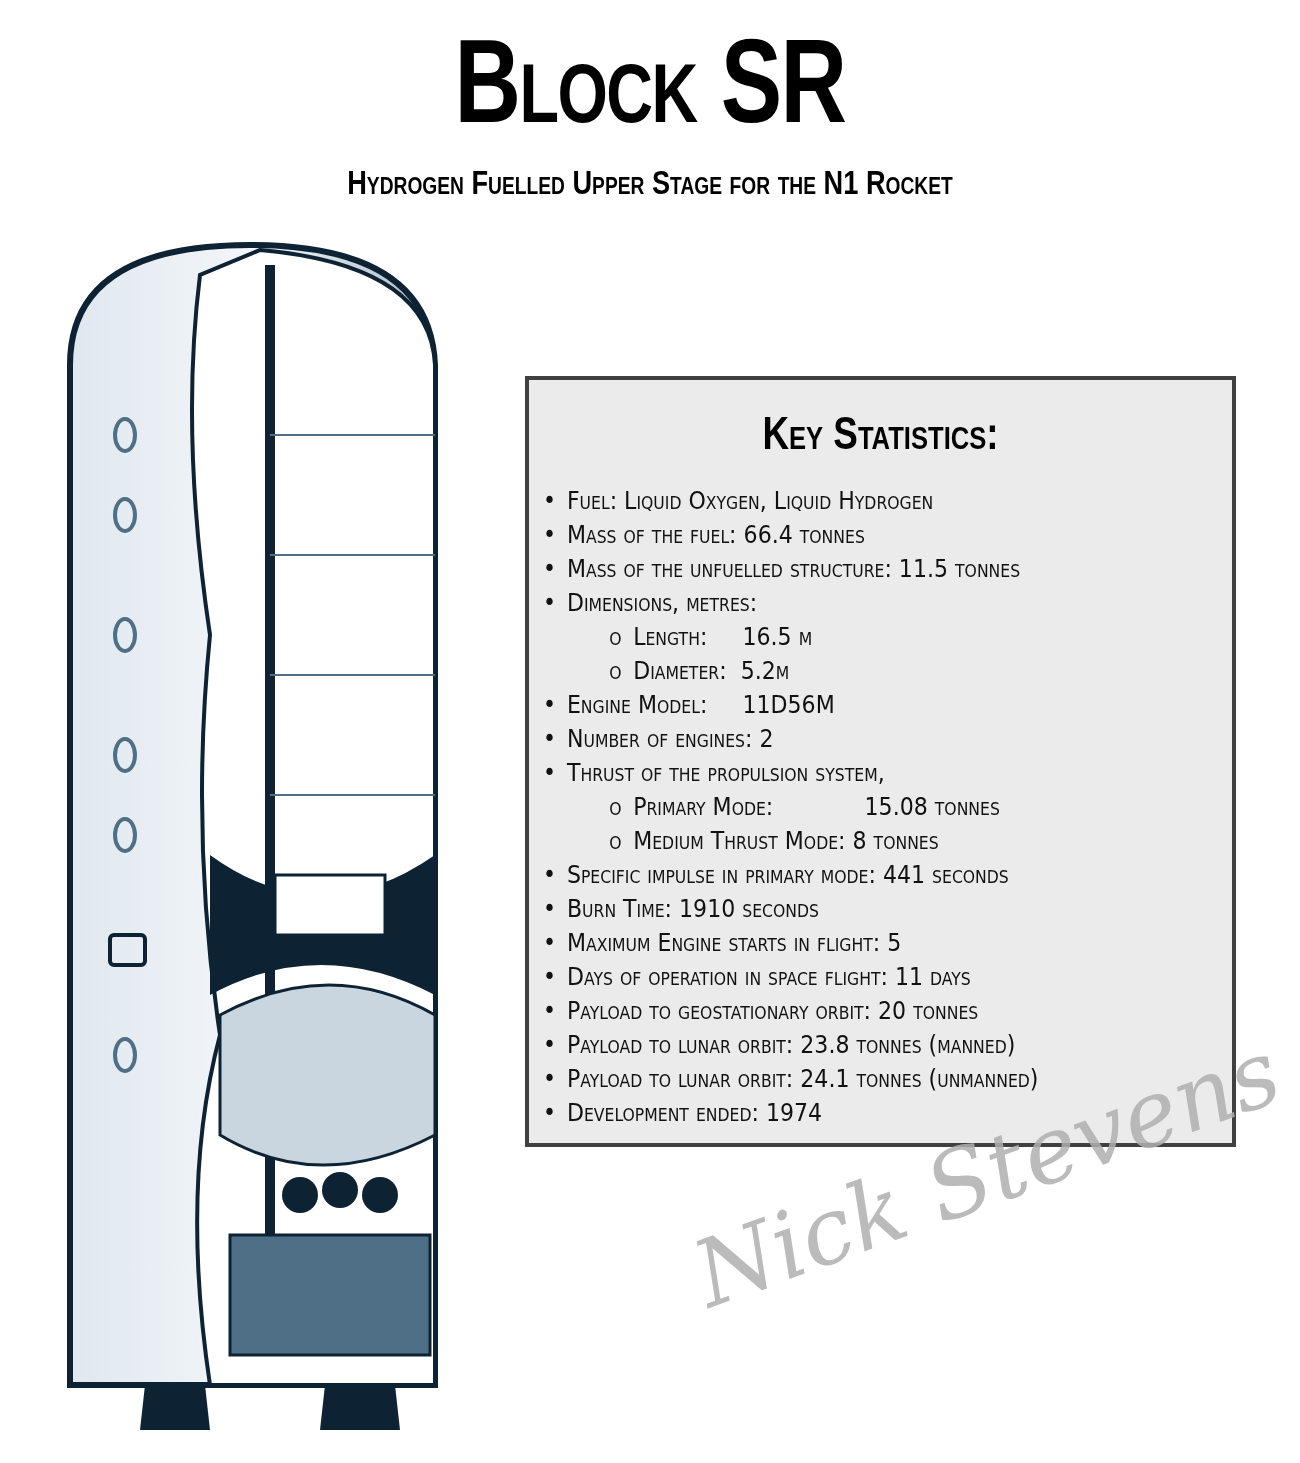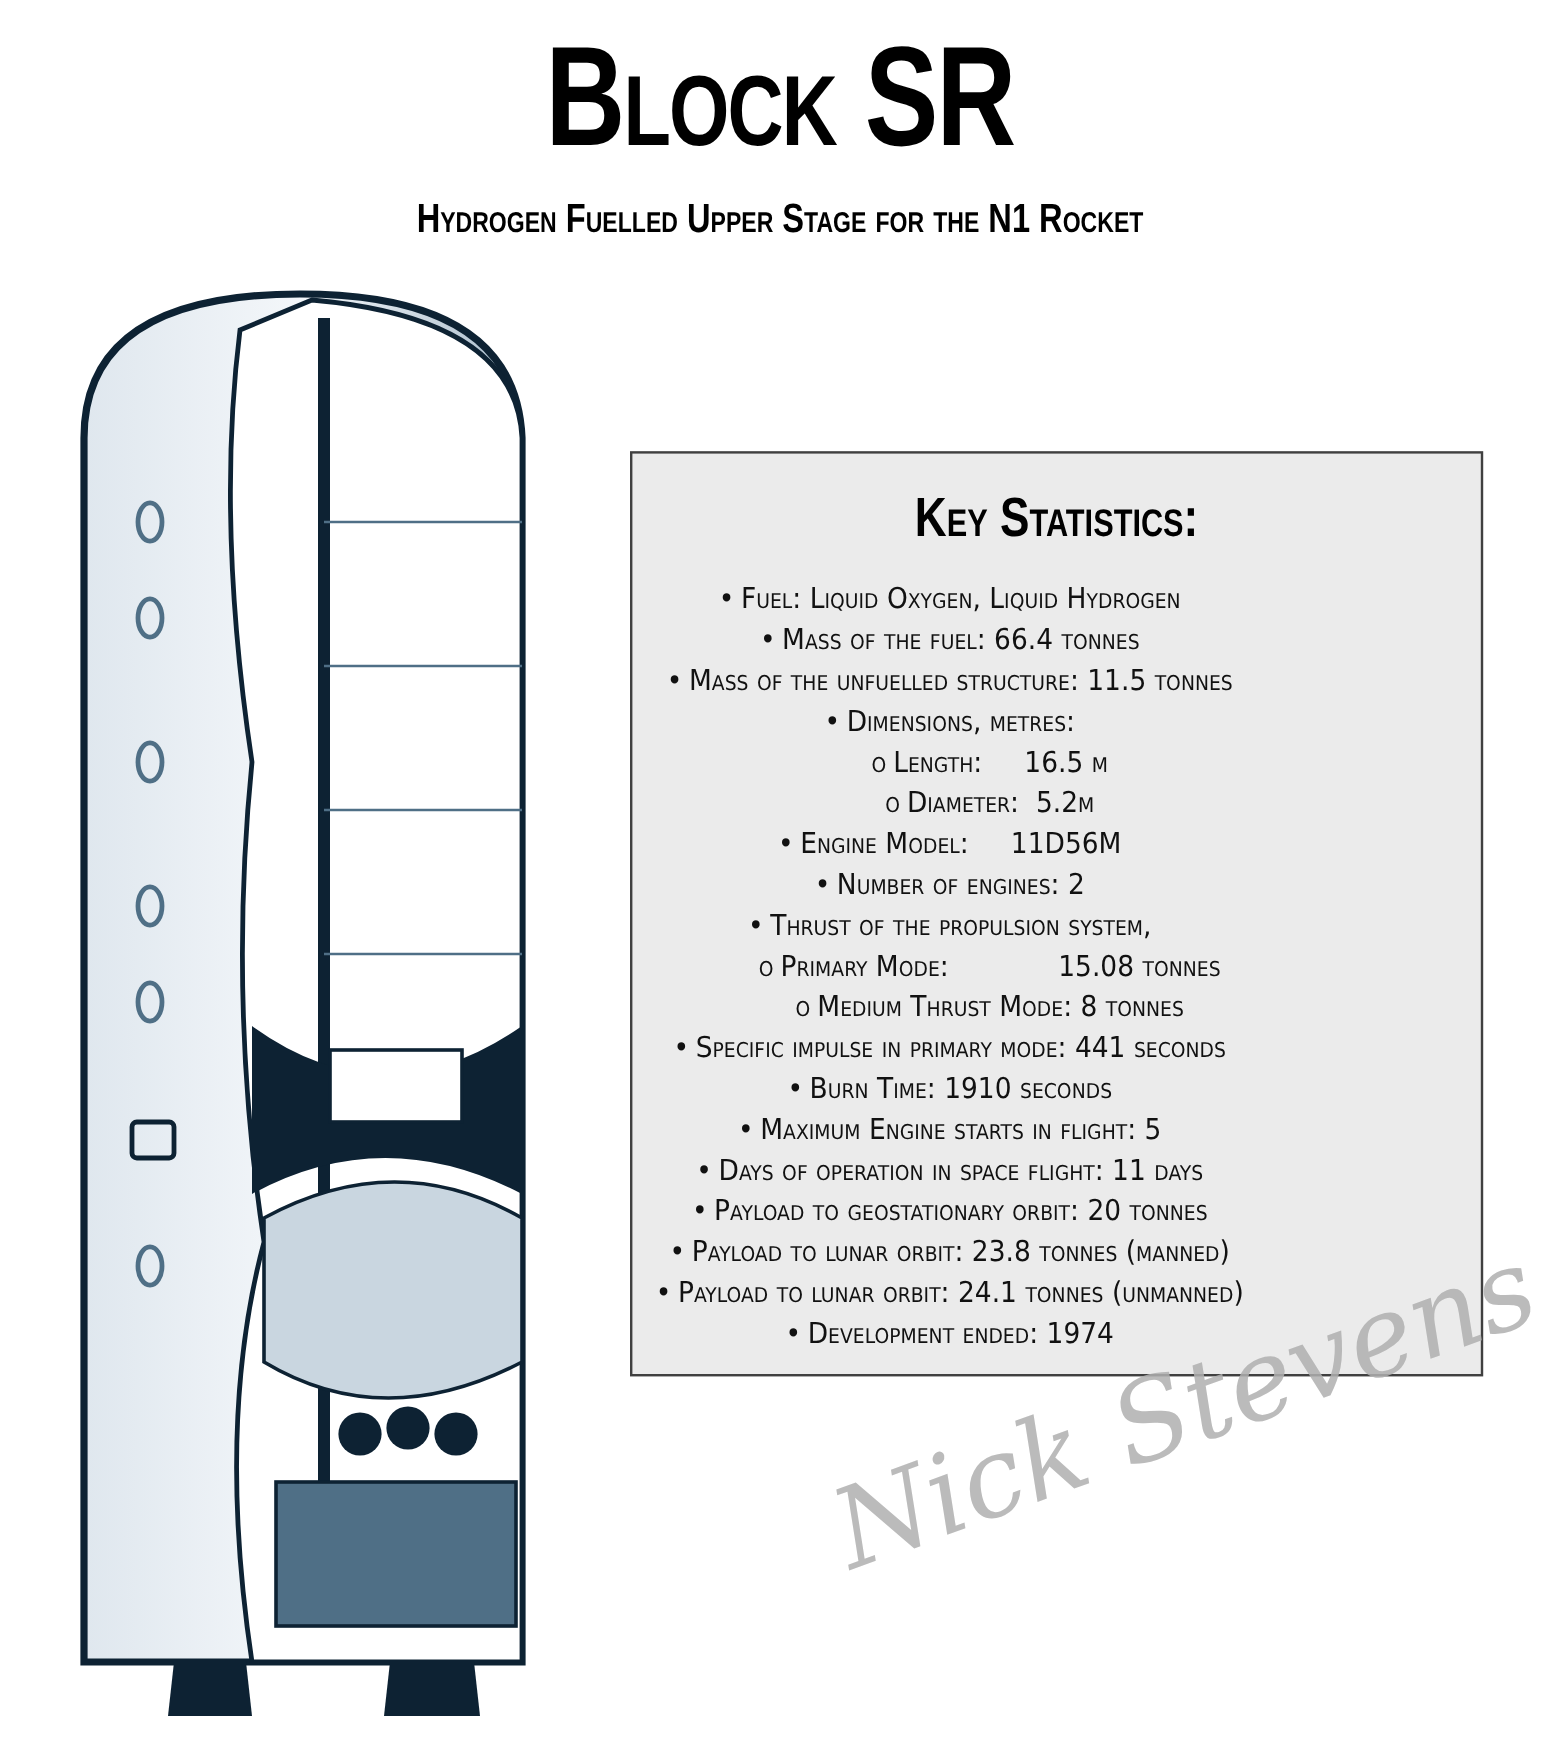--- a/index.html
+++ b/index.html
@@ -1,22 +1,22 @@
 <!DOCTYPE html>
 <html><head>
 <meta charset="utf-8">
 <style>
   html, body { margin:0; padding:0; }
   body { width:1300px; height:1463px; background:#ffffff; position:relative; overflow:hidden; font-family:"DejaVu Sans", sans-serif; }
   .title { position:absolute; left:0; width:1300px; top:22px; text-align:center; font-family:"Liberation Sans", sans-serif; font-weight:bold; font-size:118px; color:#000; letter-spacing:-2px; transform:scaleX(0.78); transform-origin:center; font-variant:small-caps; line-height:1; }
   .subtitle { position:absolute; left:0; width:1300px; top:163px; text-align:center; font-family:"Liberation Sans", sans-serif; font-weight:bold; font-size:34px; color:#000; font-variant:small-caps; transform:scaleX(0.8); transform-origin:center; }
   .rocket { position:absolute; left:60px; top:235px; width:400px; height:1200px; }
-  .stats { position:absolute; left:525px; top:376px; width:711px; height:771px; background:#ebebeb; border:2px solid #404040; box-sizing:border-box; }
+  .stats { position:absolute; left:525px; top:376px; width:711px; height:771px; background:#ebebeb; border:4px solid #404040; box-sizing:border-box; }
   .stats-title { position:absolute; top:26px; left:0; width:100%; text-align:center; font-family:"Liberation Sans", sans-serif; font-weight:bold; font-size:46px; font-variant:small-caps; transform:scaleX(0.8); }
-  .list { position:absolute; top:104px; left:14px; margin:0; padding:0; list-style:none;text-align:center; }
+  .list { position:absolute; top:104px; left:14px; margin:0; padding:0; list-style:none; }
   .list li { font-family:"DejaVu Sans", sans-serif; font-variant:small-caps; font-size:24px; line-height:34px; height:34px; white-space:pre; color:#111; transform:scaleX(0.92); transform-origin:left; }
   .list li .b { display:inline-block; width:26px; }
   .list li.sub { padding-left:72px; }
   .sig { position:absolute; left:680px; top:1120px; font-family:"DejaVu Serif", serif; font-style:italic; font-size:92px; color:#b0b0b0; transform:rotate(-20deg); opacity:0.85; }
 </style>
 </head>
 <body>
 
 <div class="title">Block SR</div>
 <div class="subtitle">Hydrogen Fuelled Upper Stage for the N1 Rocket</div>

